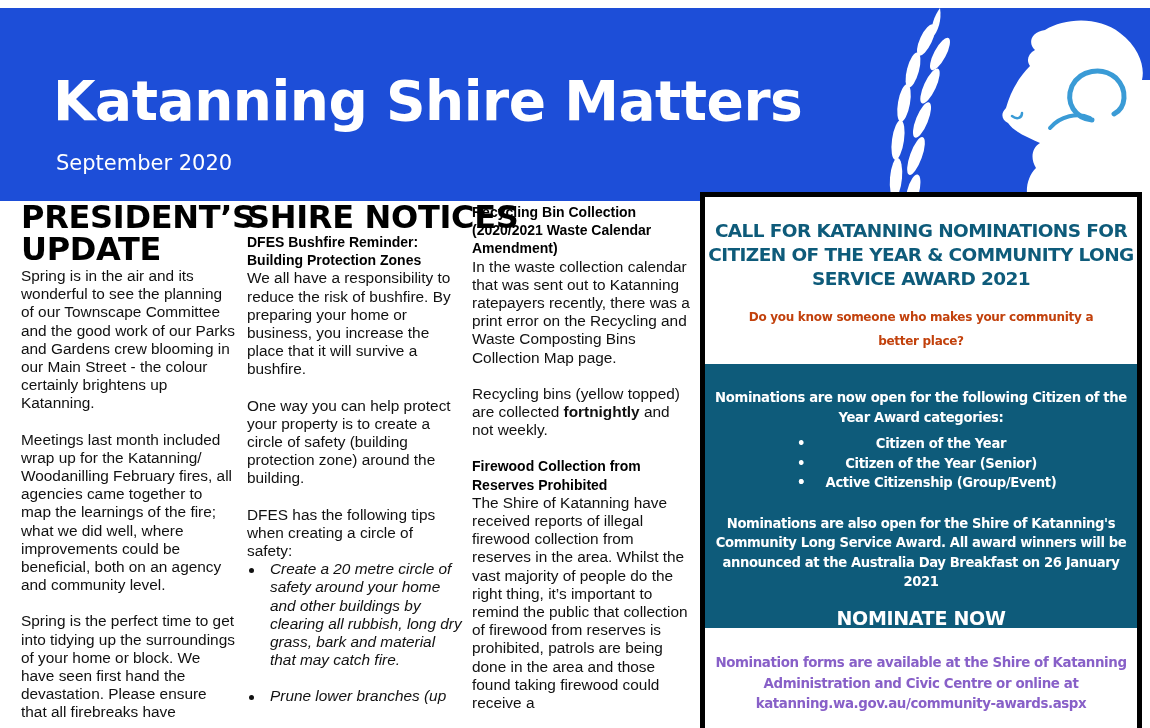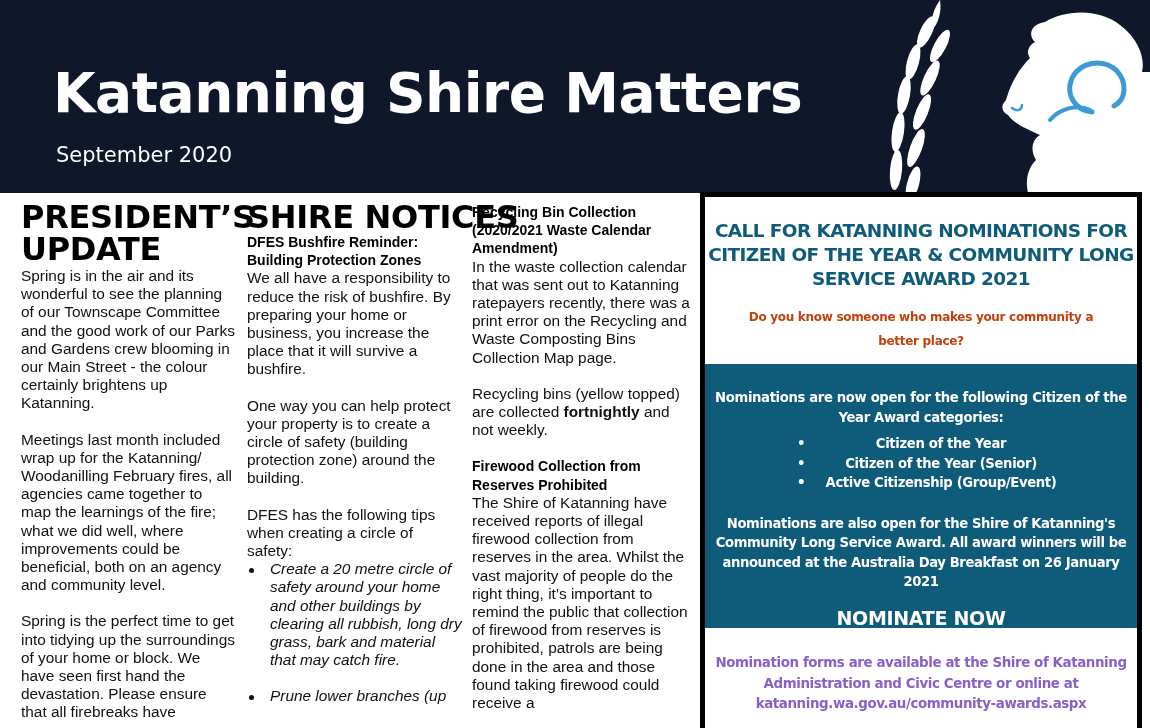--- a/index.html
+++ b/index.html
@@ -9,23 +9,23 @@
       overflow: hidden;
       background: #ffffff;
       font-family: "Liberation Sans", "DejaVu Sans", sans-serif;
       color: #111111;
     }
     .page { position: relative; width: 1150px; height: 728px; overflow: hidden; }
 
     
     .masthead {
       position: absolute;
-      left: 0; top: 0;
+      left: 0; top: 8px;
       width: 1150px; height: 193px;
-      background: #0f172a;
+      background: #1d4ed8;
       overflow: hidden;
     }
     .masthead-title {
       position: absolute;
       left: 53px; top: 66px;
       font-family: "DejaVu Sans", "Liberation Sans", sans-serif;
       font-weight: bold;
       font-size: 55px;
       letter-spacing: -0.5px;
       color: #ffffff;

